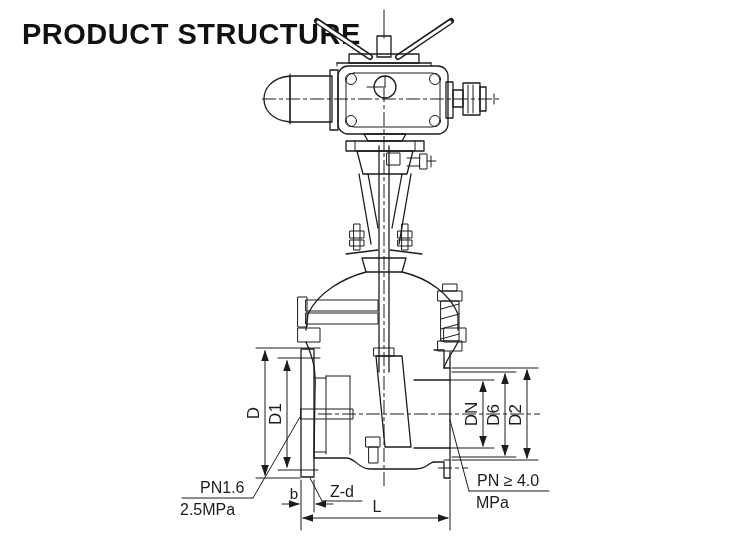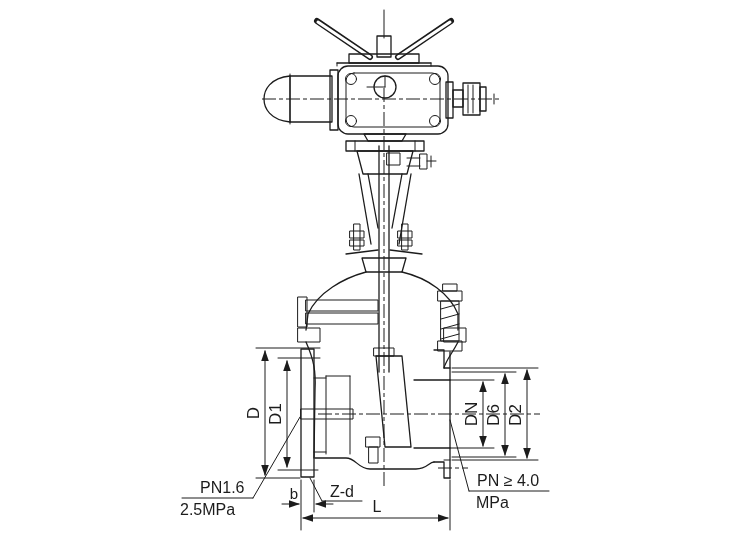--- a/index.html
+++ b/index.html
@@ -17,20 +17,21 @@
   .thin{stroke-width:1;}
   .cl{stroke:#1c1c1c;stroke-width:1;fill:none;stroke-dasharray:14 3 4 3;}
   .lbl{fill:#1c1c1c;font-family:"Liberation Sans", sans-serif;}
   .white{stroke:#ffffff;stroke-width:3;fill:none;stroke-linecap:round;}
   .spoke{stroke:#1c1c1c;stroke-width:6;fill:none;stroke-linecap:round;}
 </style>
 </head>
 <body>
 
 <div id="stage">
+  <h1 id="page-title">PRODUCT STRUCTURE</h1>
 
   <svg width="750" height="550" viewBox="0 0 750 550" aria-label="technical drawing">
     <defs>
       <marker id="arr" viewBox="0 0 10 7" refX="9.2" refY="3.5" markerWidth="11" markerHeight="8" orient="auto-start-reverse" markerUnits="userSpaceOnUse">
         <path d="M0,0 L10,3.5 L0,7 Z" fill="#1c1c1c"></path>
       </marker>
     </defs>
 
     <g>
       <path class="cl" d="M384,88 V486"></path>

